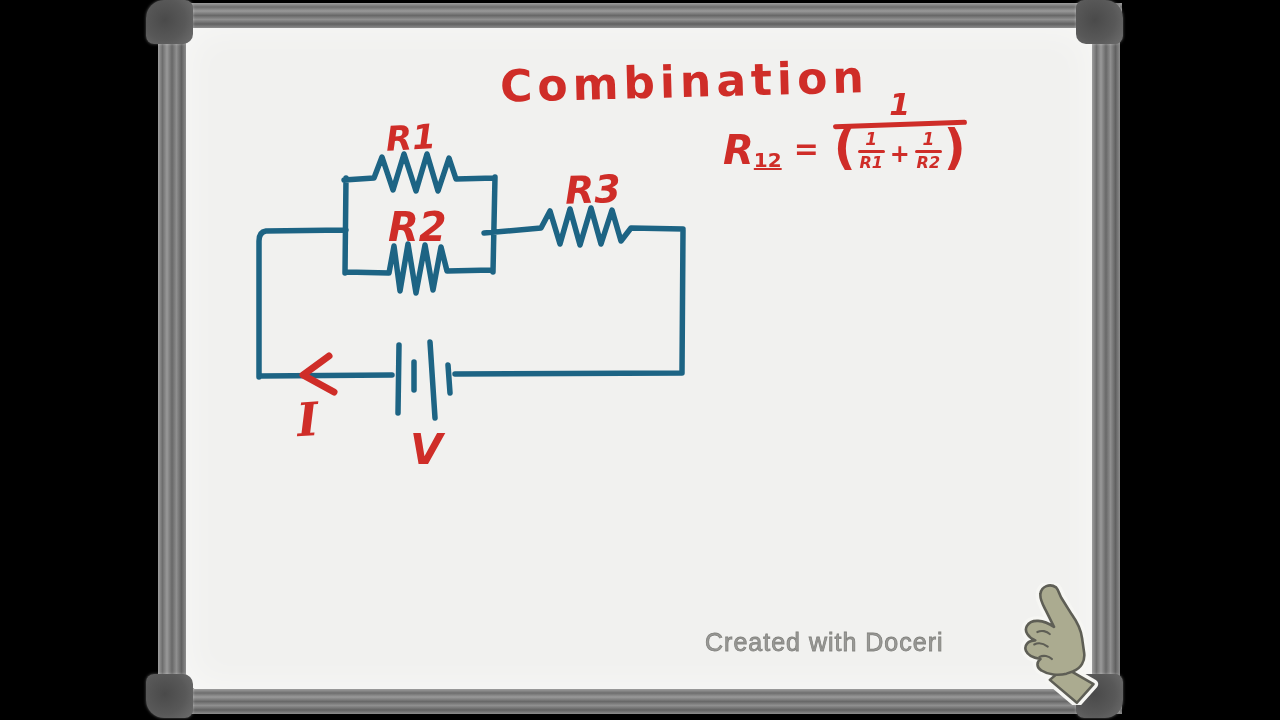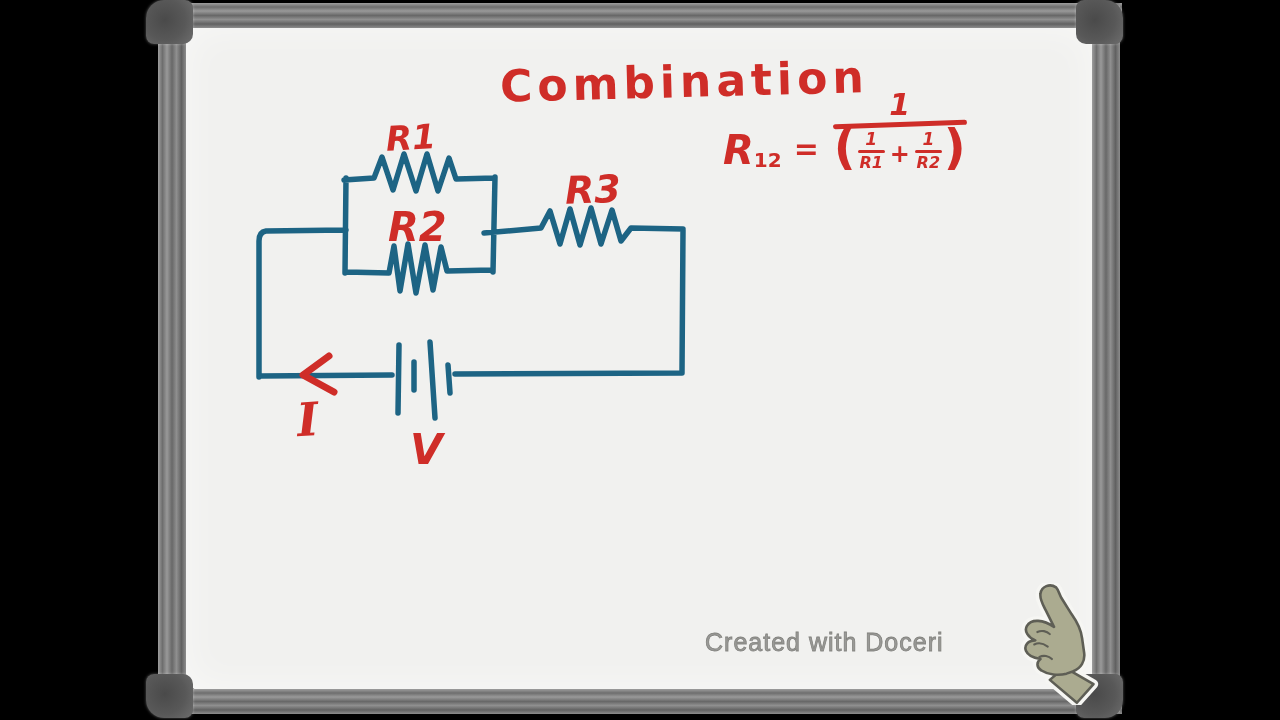--- a/index.html
+++ b/index.html
@@ -35,21 +35,21 @@
     font-size:44px;letter-spacing:5px;font-weight:bold;
     transform:rotate(-1.5deg);
     font-family:"DejaVu Sans", sans-serif;
   }
   .circuit{left:0;top:0;width:1280px;height:720px;z-index:2;}
 
   
   .formula{left:723px;top:90px;z-index:3;display:flex;align-items:flex-start;font-family:"DejaVu Sans", sans-serif;font-weight:bold;}
   .lhs{display:flex;align-items:flex-start;margin-top:40px;}
   .lhs-r{font-size:40px;font-style:italic;line-height:1;}
-  .lhs-sub{font-size:20px;margin-top:20px;line-height:1;}
+  .lhs-sub{font-size:20px;margin-top:20px;line-height:1;text-decoration:underline;}
   .eq{font-size:30px;margin:4px 8px 0 12px;line-height:1;}
   .bigfrac{display:flex;flex-direction:column;align-items:center;margin-left:6px;}
   .bignum{font-size:30px;font-style:italic;line-height:1;}
   .bigbar{width:134px;height:5px;background:#cf2d28;border-radius:3px;transform:rotate(-2deg);margin:2px 0 2px;}
   .bigden{display:flex;align-items:center;}
   .paren{font-size:48px;line-height:.9;transform:translateY(-3px);}
   .minifrac{display:inline-flex;flex-direction:column;align-items:center;margin:0 2px;}
   .mnum{font-size:17px;font-style:italic;line-height:1;}
   .minibar{width:27px;height:3px;background:#cf2d28;border-radius:2px;margin:2px 0;}
   .mden{font-size:16px;font-style:italic;line-height:1;}

